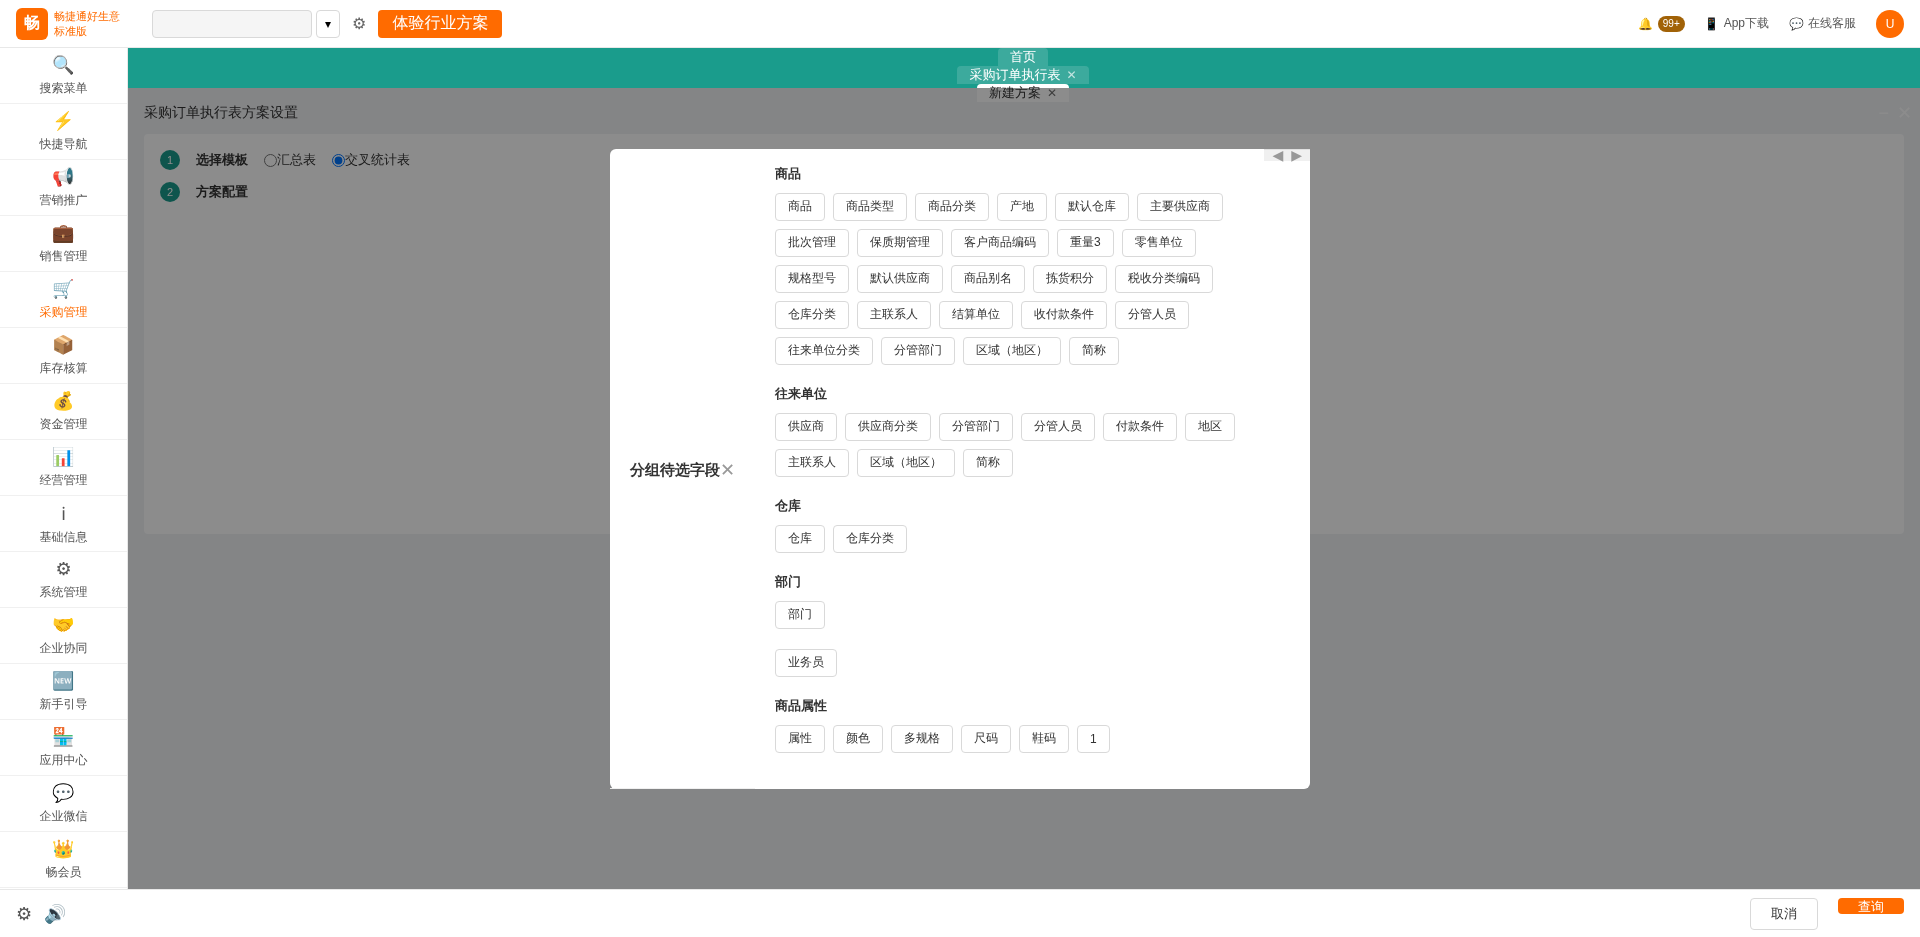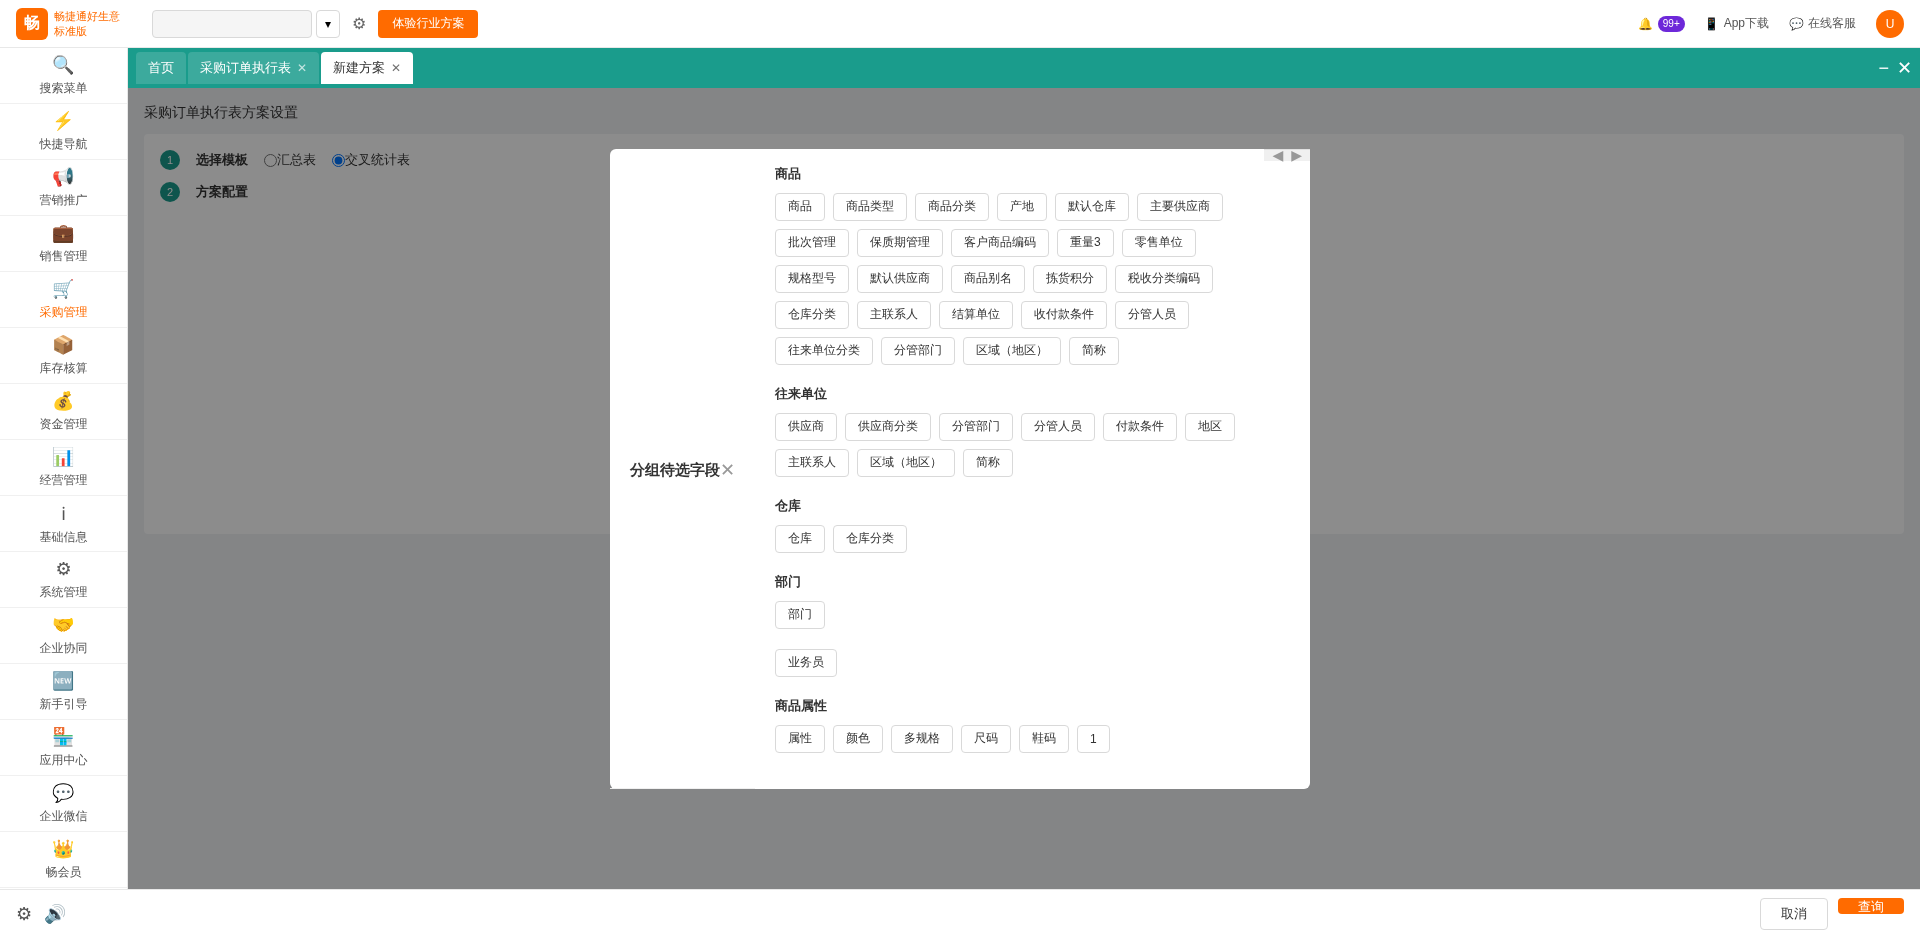--- a/index.html
+++ b/index.html
@@ -43,34 +43,34 @@
       background: #f5f5f5;
     }
     .search-dropdown {
       height: 28px; border: 1px solid #d9d9d9; border-radius: 4px;
       background: #fff; font-size: 12px; padding: 0 8px;
       cursor: pointer;
     }
     .btn-trial {
       height: 28px; background: #ff6b00; color: #fff;
       border: none; border-radius: 4px; padding: 0 14px;
-      cursor: pointer; font-size: 12px;
+      cursor: pointer; font-size: 16px;
       margin-left: 8px;
     }
     .gear-icon { color: #666; font-size: 16px; margin-left: 8px; cursor: pointer; }
     .header-right {
       margin-left: auto;
       display: flex; align-items: center; gap: 20px;
     }
     .header-right-item {
       display: flex; align-items: center; gap: 4px;
       font-size: 12px; color: #555; cursor: pointer;
     }
     .badge {
-      background: #6d28d9; color: #fff;
+      background: #a16207; color: #fff;
       border-radius: 10px; font-size: 10px;
       padding: 0 5px; line-height: 16px;
     }
 
     
     .sidebar {
       position: fixed;
       top: 48px; left: 0; bottom: 0;
       width: 128px;
       background: #fff;
@@ -93,20 +93,21 @@
 
     
     .tabs-bar {
       position: fixed;
       top: 48px; left: 128px; right: 0;
       height: 40px;
       background: #1a9c8c;
       display: flex; align-items: center;
       padding: 0 8px;
       z-index: 50;
+      flex-direction: column;
     }
     .tab {
       height: 32px;
       background: rgba(255,255,255,0.15);
       color: #fff;
       border-radius: 4px 4px 0 0;
       padding: 0 12px;
       display: flex; align-items: center; gap: 6px;
       cursor: pointer;
       font-size: 13px;
@@ -212,21 +213,21 @@
       position: fixed;
       bottom: 0; left: 0; right: 0;
       height: 48px;
       background: #fff;
       border-top: 1px solid #e8e8e8;
       display: flex; align-items: center;
       padding: 0 16px;
       z-index: 500;
     }
     .bottom-left { display: flex; gap: 12px; align-items: center; }
-    .bottom-right { margin-left: auto; display: flex; gap: 10px; }
+    .bottom-right { margin-left: auto; display: flex; gap: 20px; }
 
     
     .bg-content {
       background: #fff;
       border-radius: 4px;
       padding: 16px;
       min-height: 400px;
     }
     .step-row { display: flex; align-items: center; gap: 16px; margin-bottom: 12px; }
     .step-badge {

